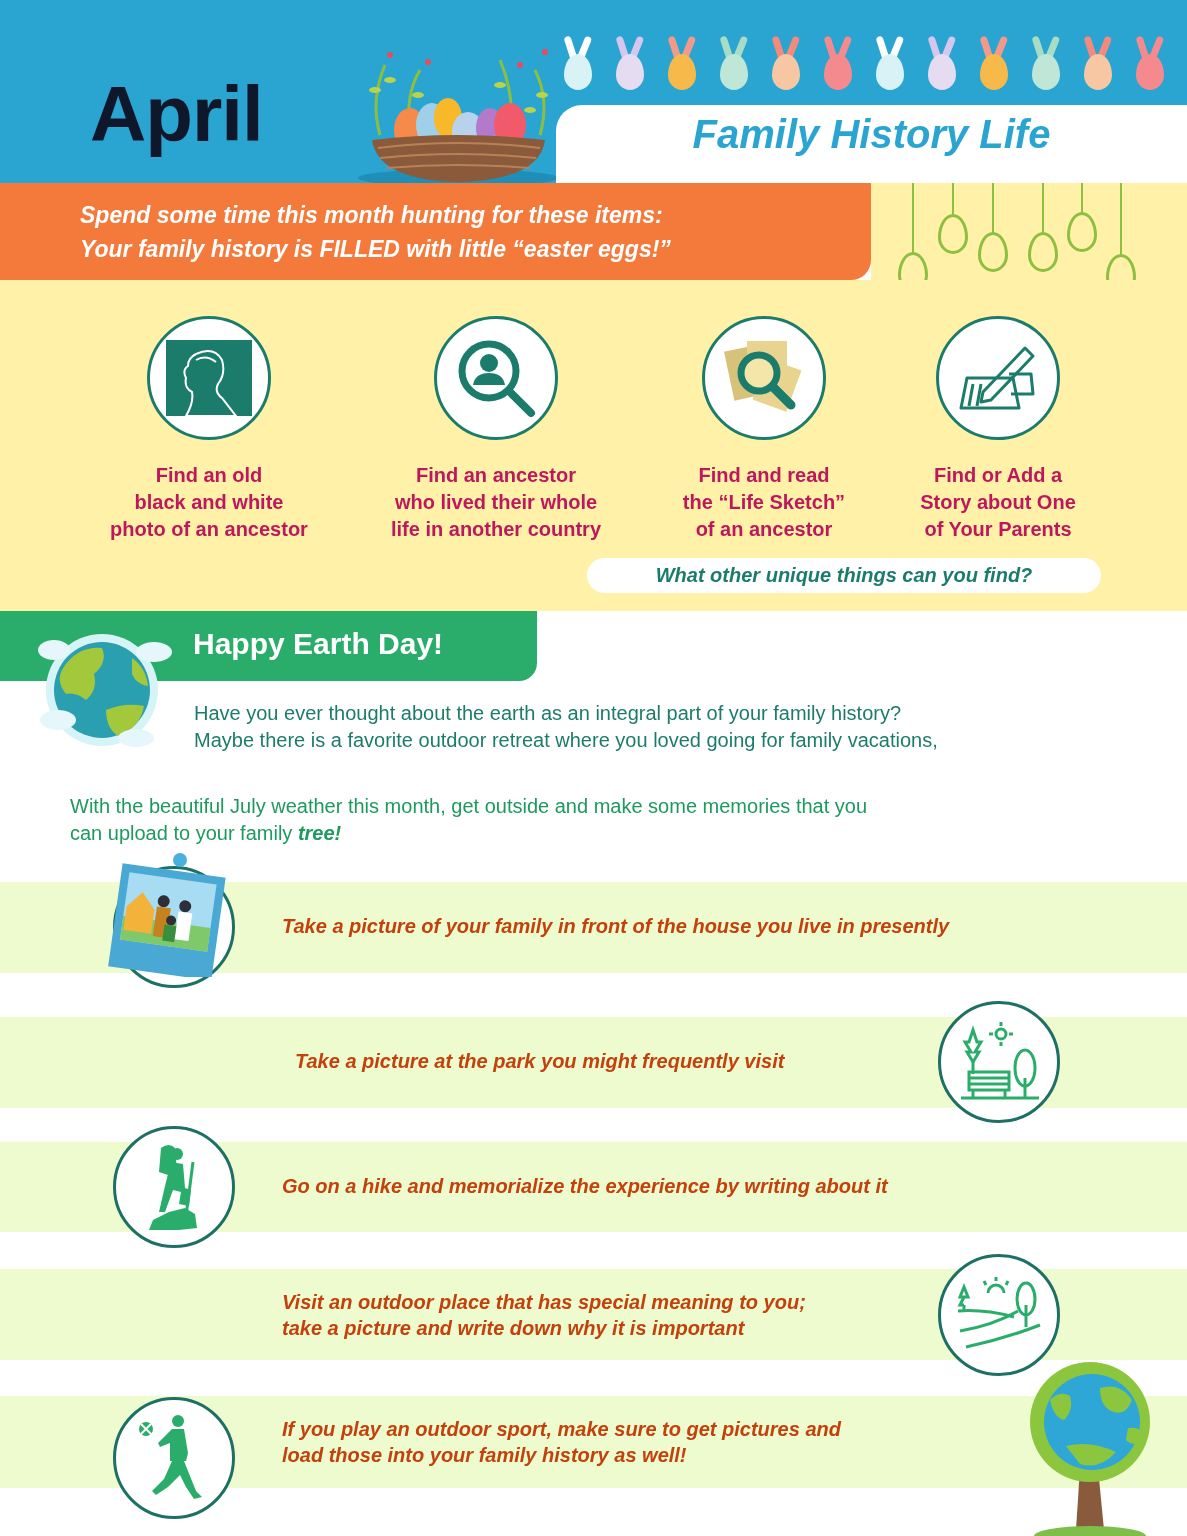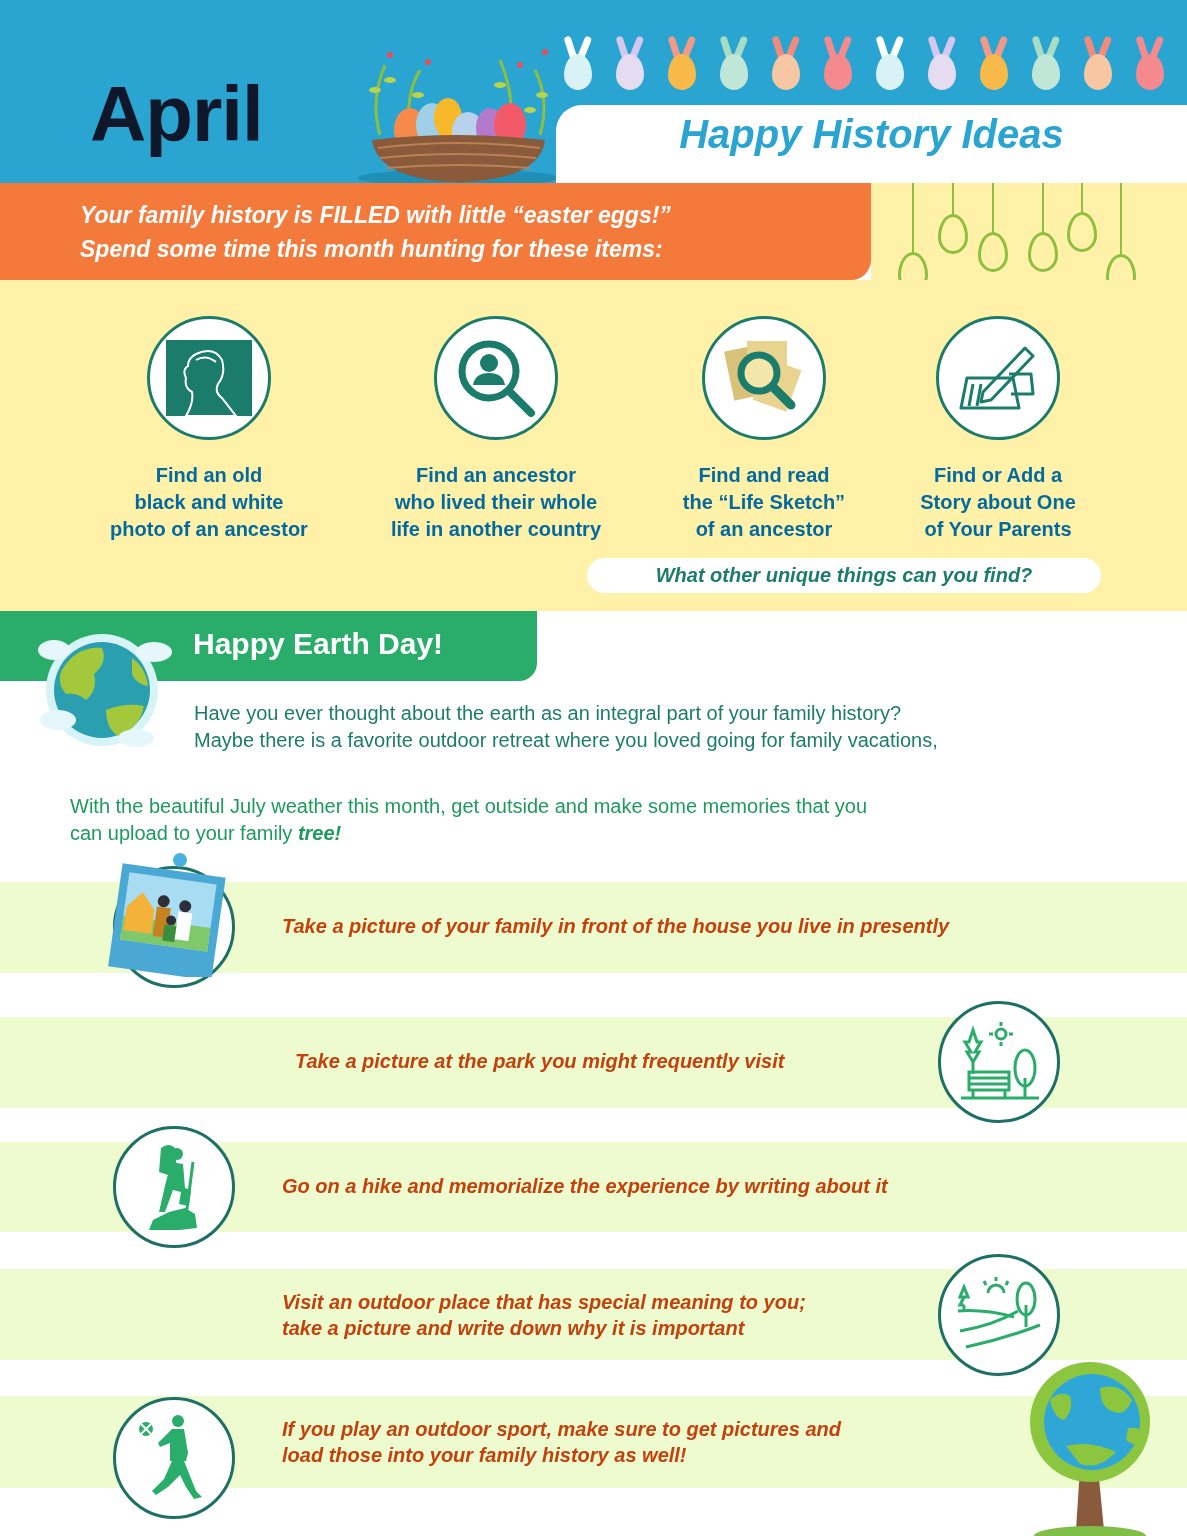--- a/index.html
+++ b/index.html
@@ -27,21 +27,21 @@
   
   .hang { position:absolute; width:2px; background:#8fbf40; }
   .hang-egg { position:absolute; width:30px; height:40px; border:3px solid #8fbf40; border-radius:50% 50% 50% 50% / 58% 58% 42% 42%; }
 
   
   .nest { left:350px; top:40px; width:215px; height:148px; }
 
   
   .item { position:absolute; width:260px; text-align:center; }
   .item .circle { width:124px; height:124px; border-radius:50%; border:3px solid #1c7c6c; background:#ffffff; margin:0 auto; display:flex; align-items:center; justify-content:center; }
-  .item .cap { margin-top:22px; font-size:20px; line-height:27px; color:#0369a1; font-family:"Liberation Sans", sans-serif; font-weight:bold; }
+  .item .cap { margin-top:22px; font-size:20px; line-height:27px; color:#be185d; font-family:"Liberation Sans", sans-serif; font-weight:bold; }
   .other-pill { left:587px; top:558px; width:514px; height:35px; background:#ffffff; border-radius:18px; text-align:center; font-size:20px; line-height:35px; font-style:italic; color:#1c7c6c; font-family:"Liberation Sans", sans-serif; font-weight:bold; }
 
   
   .green-banner { left:0; top:611px; width:537px; height:70px; background:#2aad6a; border-radius:0 0 18px 0; }
   .green-text { left:193px; top:627px; font-size:30px; font-weight:bold; color:#ffffff; font-family:"Liberation Sans", sans-serif; }
   .globe { left:36px; top:628px; width:140px; height:120px; }
   .para1 { left:194px; top:700px; width:960px; font-size:20px; line-height:27px; color:#1c7c6c; font-family:"Liberation Sans", sans-serif; }
   .para2 { left:70px; top:793px; width:1060px; font-size:20px; line-height:27px; color:#1e9a5e; font-family:"Liberation Sans", sans-serif; }
   .para2 b { font-style:italic; }
 
@@ -149,27 +149,27 @@
   <ellipse cx="108" cy="138" rx="100" ry="9" fill="#1f8fb8"></ellipse>
   <path d="M22 100 Q108 90 195 100 Q190 140 108 142 Q28 140 22 100 Z" fill="#8b5a3a"></path>
   <g stroke="#b98158" stroke-width="2" fill="none">
     <path d="M28 108 Q108 98 190 108"></path>
       <path d="M30 118 Q108 110 186 118"></path>
       <path d="M36 128 Q108 122 180 128"></path>
   </g>
 </svg>
 
 <div class="abs title-pill"></div>
-<div class="abs title-text">Happy History Ideas</div>
+<div class="abs title-text">Family History Life</div>
 
 <div class="abs yellow-top-right"></div>
 <div class="abs orange"></div>
 <div class="abs orange-text">
+  <div>Spend some time this month hunting for these items:</div>
   <div>Your family history is FILLED with little “easter eggs!”</div>
-  <div>Spend some time this month hunting for these items:</div>
 </div>
 
 <div>
   <div class="hang" style="left:912px;top:183px;height:70px;"></div>
     <div class="hang-egg" style="left:898px;top:252px;"></div>
   <div class="hang" style="left:952px;top:183px;height:32px;"></div>
     <div class="hang-egg" style="left:938px;top:214px;"></div>
   <div class="hang" style="left:992px;top:183px;height:50px;"></div>
     <div class="hang-egg" style="left:978px;top:232px;"></div>
   <div class="hang" style="left:1042px;top:183px;height:50px;"></div>

